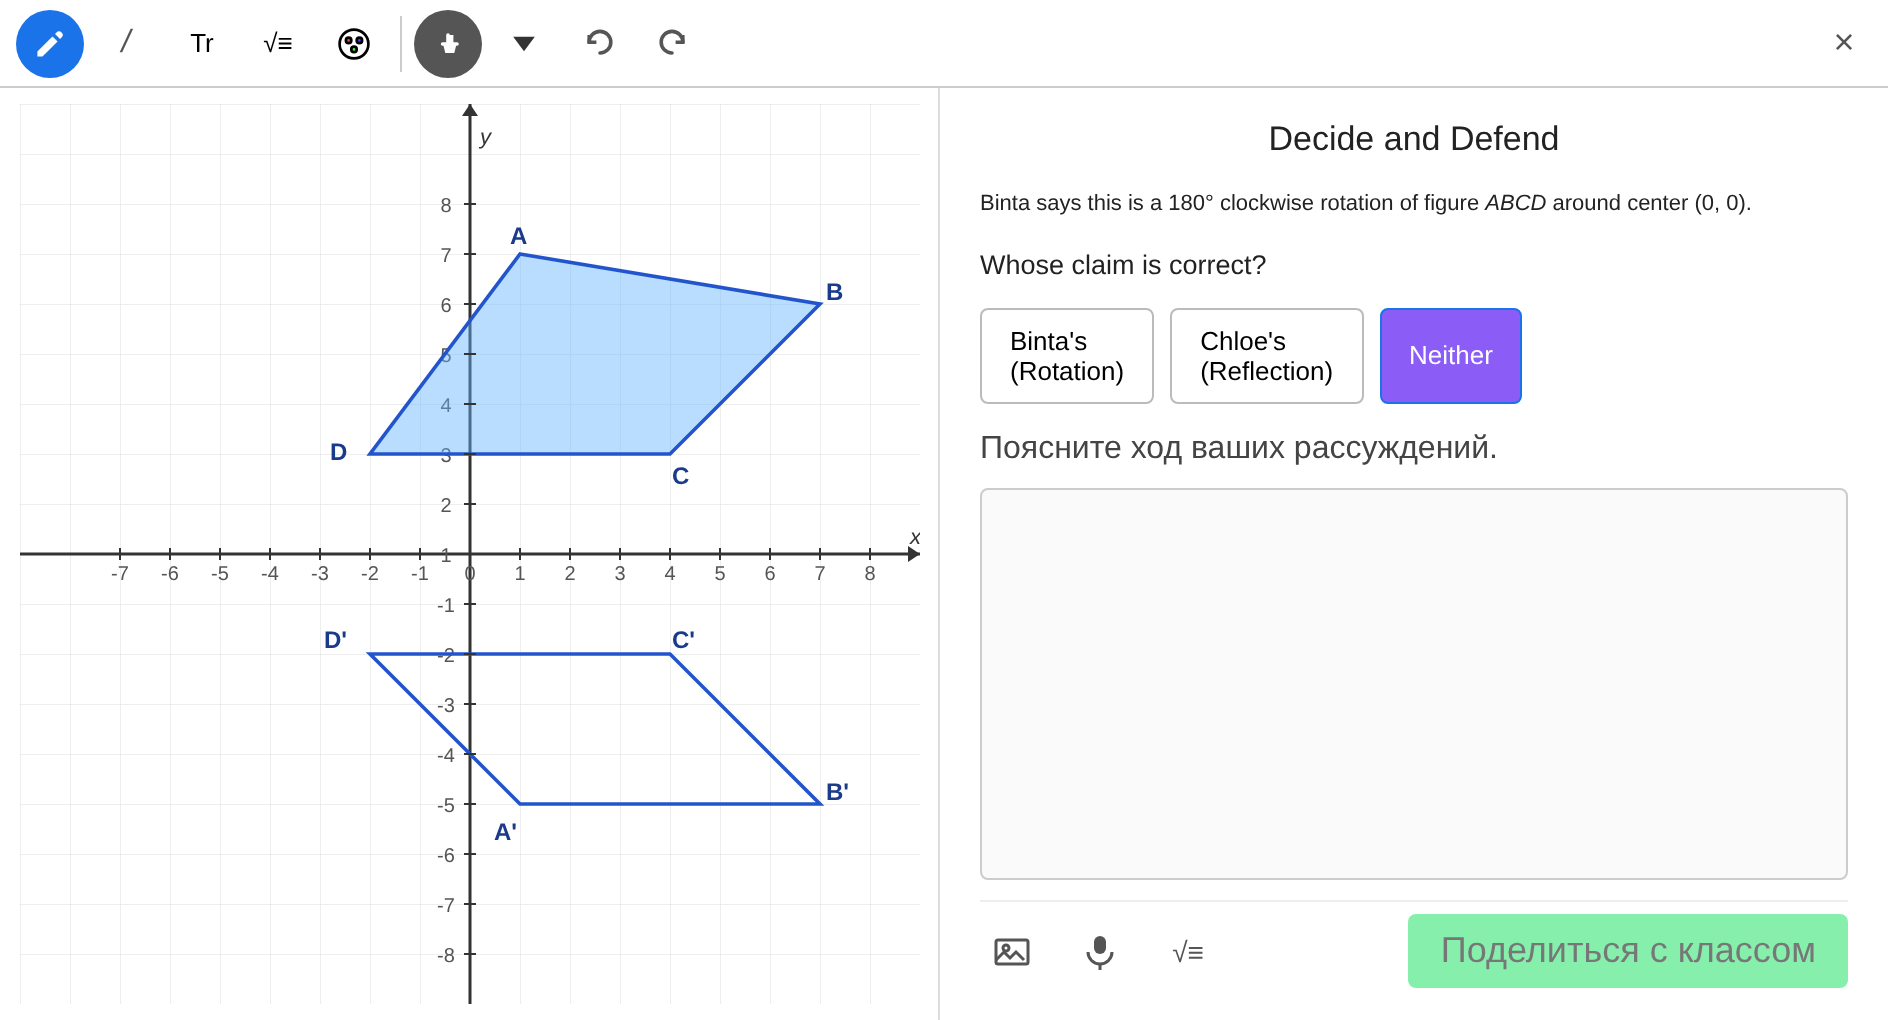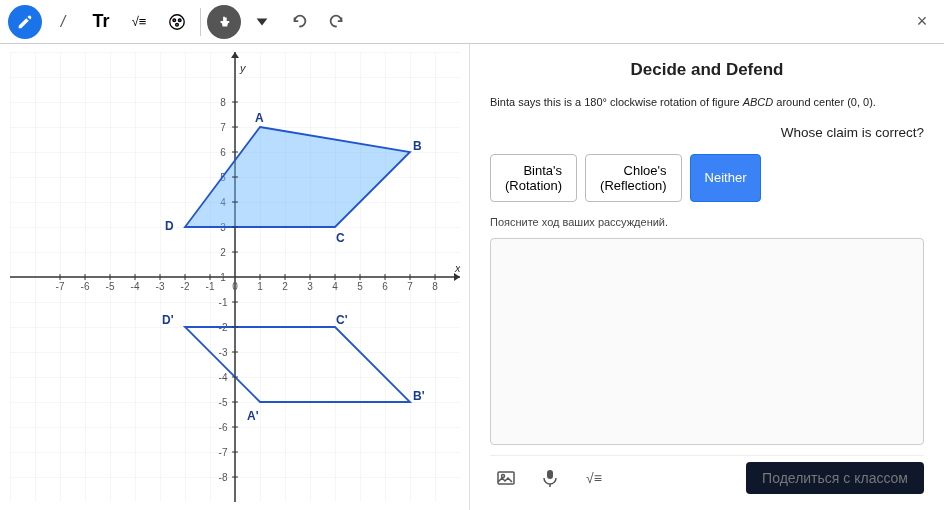--- a/index.html
+++ b/index.html
@@ -86,64 +86,63 @@
       background: #fff;
       padding: 16px 20px;
       display: flex;
       flex-direction: column;
       gap: 10px;
       overflow-y: auto;
     }
 
     .panel-title {
       font-size: 17px;
-      font-weight: 700;
+      font-weight: 400;
       color: #222;
       text-align: center;
       margin-bottom: 4px;
     }
 
     .claim-text {
       font-size: 11px;
       color: #222;
       line-height: 1.5;
     }
 
     .question-text {
       font-size: 13.5px;
       color: #222;
       font-weight: 500;
       margin-top: 4px;
-      text-align: right;
     }
 
     .answer-buttons {
       display: flex;
       gap: 8px;
       flex-wrap: wrap;
       margin-top: 4px;
     }
     .answer-btn {
       padding: 8px 14px;
       border: 1px solid #bbb;
       background: #fff;
       border-radius: 4px;
       font-size: 13px;
       cursor: pointer;
-      text-align: right;
+      text-align: left;
       min-width: 70px;
     }
     .answer-btn.selected-neither {
-      background: #3b82f6;
+      background: #8b5cf6;
       color: #fff;
       border-color: #1a73e8;
     }
 
     .explain-label {
-      font-size: 11px;
+      font-size: 16px;
       color: #444;
       margin-top: 4px;
     }
 
     .text-area-box {
       flex: 1;
       border: 1px solid #ccc;
       border-radius: 4px;
       min-height: 60px;
       background: #fafafa;
@@ -164,26 +163,26 @@
       font-size: 16px;
       color: #555;
       width: 32px;
       height: 32px;
       display: flex;
       align-items: center;
       justify-content: center;
     }
     .submit-btn {
       margin-left: auto;
-      background: #0f172a;
+      background: #86efac;
       color: #777;
       border: none;
       border-radius: 4px;
       padding: 8px 16px;
-      font-size: 14px;
+      font-size: 18px;
       cursor: not-allowed;
     }
 
     
     .graph-container {
       position: relative;
       width: 450px;
       height: 450px;
     }
 
@@ -198,21 +197,21 @@
 <div class="top-bar">
   <button class="tool-btn active" title="Pencil">
     <svg viewBox="0 0 20 20" fill="currentColor">
         <path d="M13.586 3.586a2 2 0 112.828 2.828l-.793.793-2.828-2.828.793-.793zM11.379 5.793L3 14.172V17h2.828l8.38-8.379-2.83-2.828z"></path>
       </svg>
   </button>
   <button class="tool-btn" title="Line">
     <span style="font-size:16px;font-style:italic;color:#555">/</span>
   </button>
   <button class="tool-btn" title="Text">
-    <span style="font-size:18px;font-weight:bold">Tr</span>
+    <span style="font-size:13px;font-weight:normal">Tr</span>
   </button>
   <button class="tool-btn" title="Math">
     <span style="font-size:13px">√≡</span>
   </button>
   <button class="tool-btn" title="Color">
     <svg viewBox="0 0 20 20" fill="none" stroke="currentColor" stroke-width="1.5">
       <circle cx="10" cy="10" r="8"></circle>
       <circle cx="7" cy="8" r="1.5" fill="#e44"></circle>
       <circle cx="13" cy="8" r="1.5" fill="#44e"></circle>
       <circle cx="10" cy="13" r="1.5" fill="#4e4"></circle>

